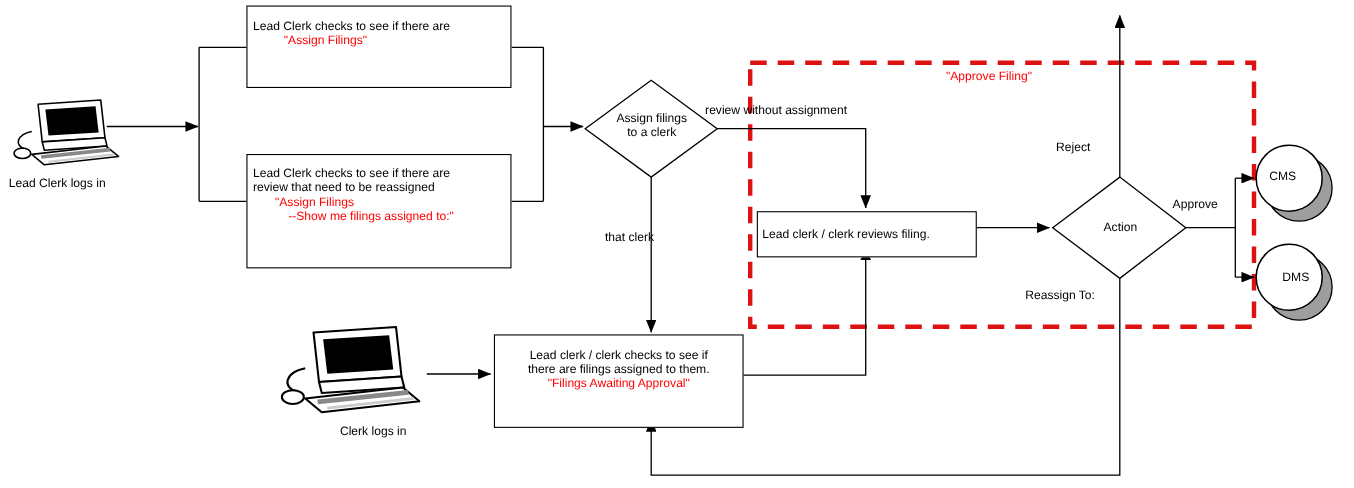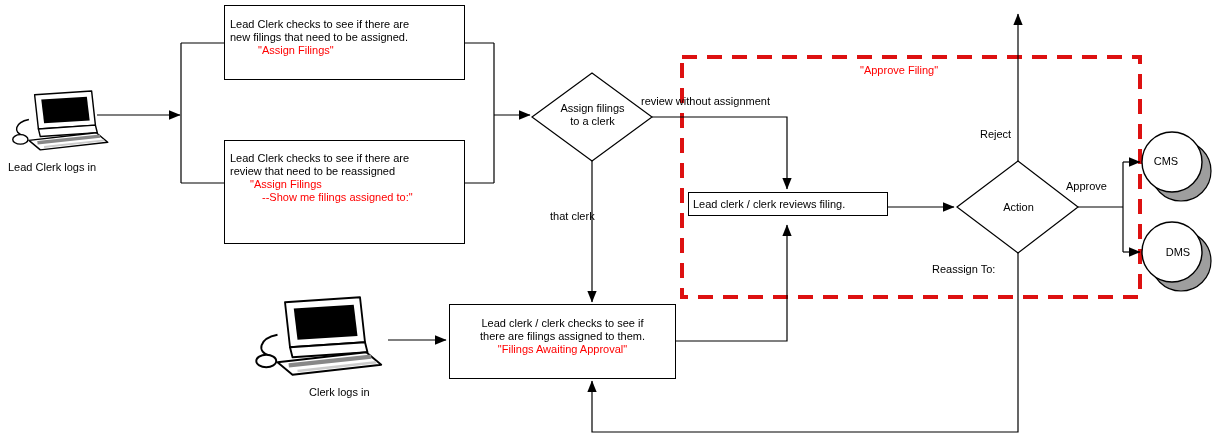--- a/index.html
+++ b/index.html
@@ -8,28 +8,28 @@
   #wires{position:absolute;left:0;top:0;}
   .fbox{position:absolute;border:1px solid #000;background:#fff;box-sizing:border-box;
         font:11px/13px "Liberation Sans",sans-serif;color:#000;}
   .lbl{position:absolute;font:11px/13px "Liberation Sans",sans-serif;color:#000;white-space:nowrap;}
   .red{color:#ff0000;}
   #box-check-new{left:224px;top:5px;width:241px;height:75px;padding:12px 3px 0 5px;}
   #box-check-new .ind1{padding-left:28px;}
   #box-check-reassigned{left:224px;top:140px;width:241px;height:104px;padding:11px 3px 0 5px;}
   #box-check-reassigned .ind1{padding-left:20px;}
   #box-check-reassigned .ind2{padding-left:32px;}
-  #box-reviews{left:688px;top:192px;width:200px;height:24px;display:flex;align-items:center;padding-left:4px;}
-  #box-awaiting{left:449px;top:304px;width:227px;height:75px;text-align:center;padding-top:12px;}
+  #box-reviews{left:688px;top:192px;width:200px;height:42px;display:flex;align-items:center;padding-left:4px;}
+  #box-awaiting{left:449px;top:304px;width:227px;height:85px;text-align:center;padding-top:12px;}
   #assign-label{left:532px;top:102px;width:121px;text-align:center;}
   #action-label{left:968px;top:201px;width:101px;text-align:center;}
   #lbl-review{left:641px;top:95px;}
   #lbl-name-clerk{left:550px;top:210px;}
   #lbl-approve-filing{left:860px;top:64px;}
-  #lbl-reject{left:980px;top:128px;}
+  #lbl-reject{left:960px;top:128px;}
   #lbl-approve{left:1066px;top:180px;}
   #lbl-reassign{left:932px;top:263px;}
   #lbl-lead-clerk{left:8px;top:161px;}
   #lbl-clerk{left:309px;top:386px;}
   #lbl-cms{left:1142px;top:155px;width:48px;text-align:center;}
   #lbl-dms{left:1142px;top:246px;width:72px;text-align:center;}
 </style>
 </head>
 <body>
 
@@ -78,21 +78,20 @@
     <circle cx="1172" cy="162" r="30" fill="#fff" stroke="#000" stroke-width="1.4"></circle>
     <circle cx="1181" cy="261" r="30" fill="#9e9e9e" stroke="#000" stroke-width="1.2"></circle>
     <circle cx="1172" cy="252" r="30" fill="#fff" stroke="#000" stroke-width="1.4"></circle>
 
     <use href="#pc" transform="translate(8,90) scale(0.95)"></use>
     <use href="#pc" transform="translate(250,296) scale(1.25)"></use>
   </svg>
 
   <div class="fbox" id="box-check-new">
     <div>Lead Clerk checks to see if there are</div>
-    <div>new filings that need to be assigned.</div>
     <div class="red ind1">"Assign Filings"</div>
   </div>
 
   <div class="fbox" id="box-check-reassigned">
     <div>Lead Clerk checks to see if there are</div>
     <div>review that need to be reassigned</div>
     <div class="red ind1">"Assign Filings</div>
     <div class="red ind2">--Show me filings assigned to:"</div>
   </div>
 

